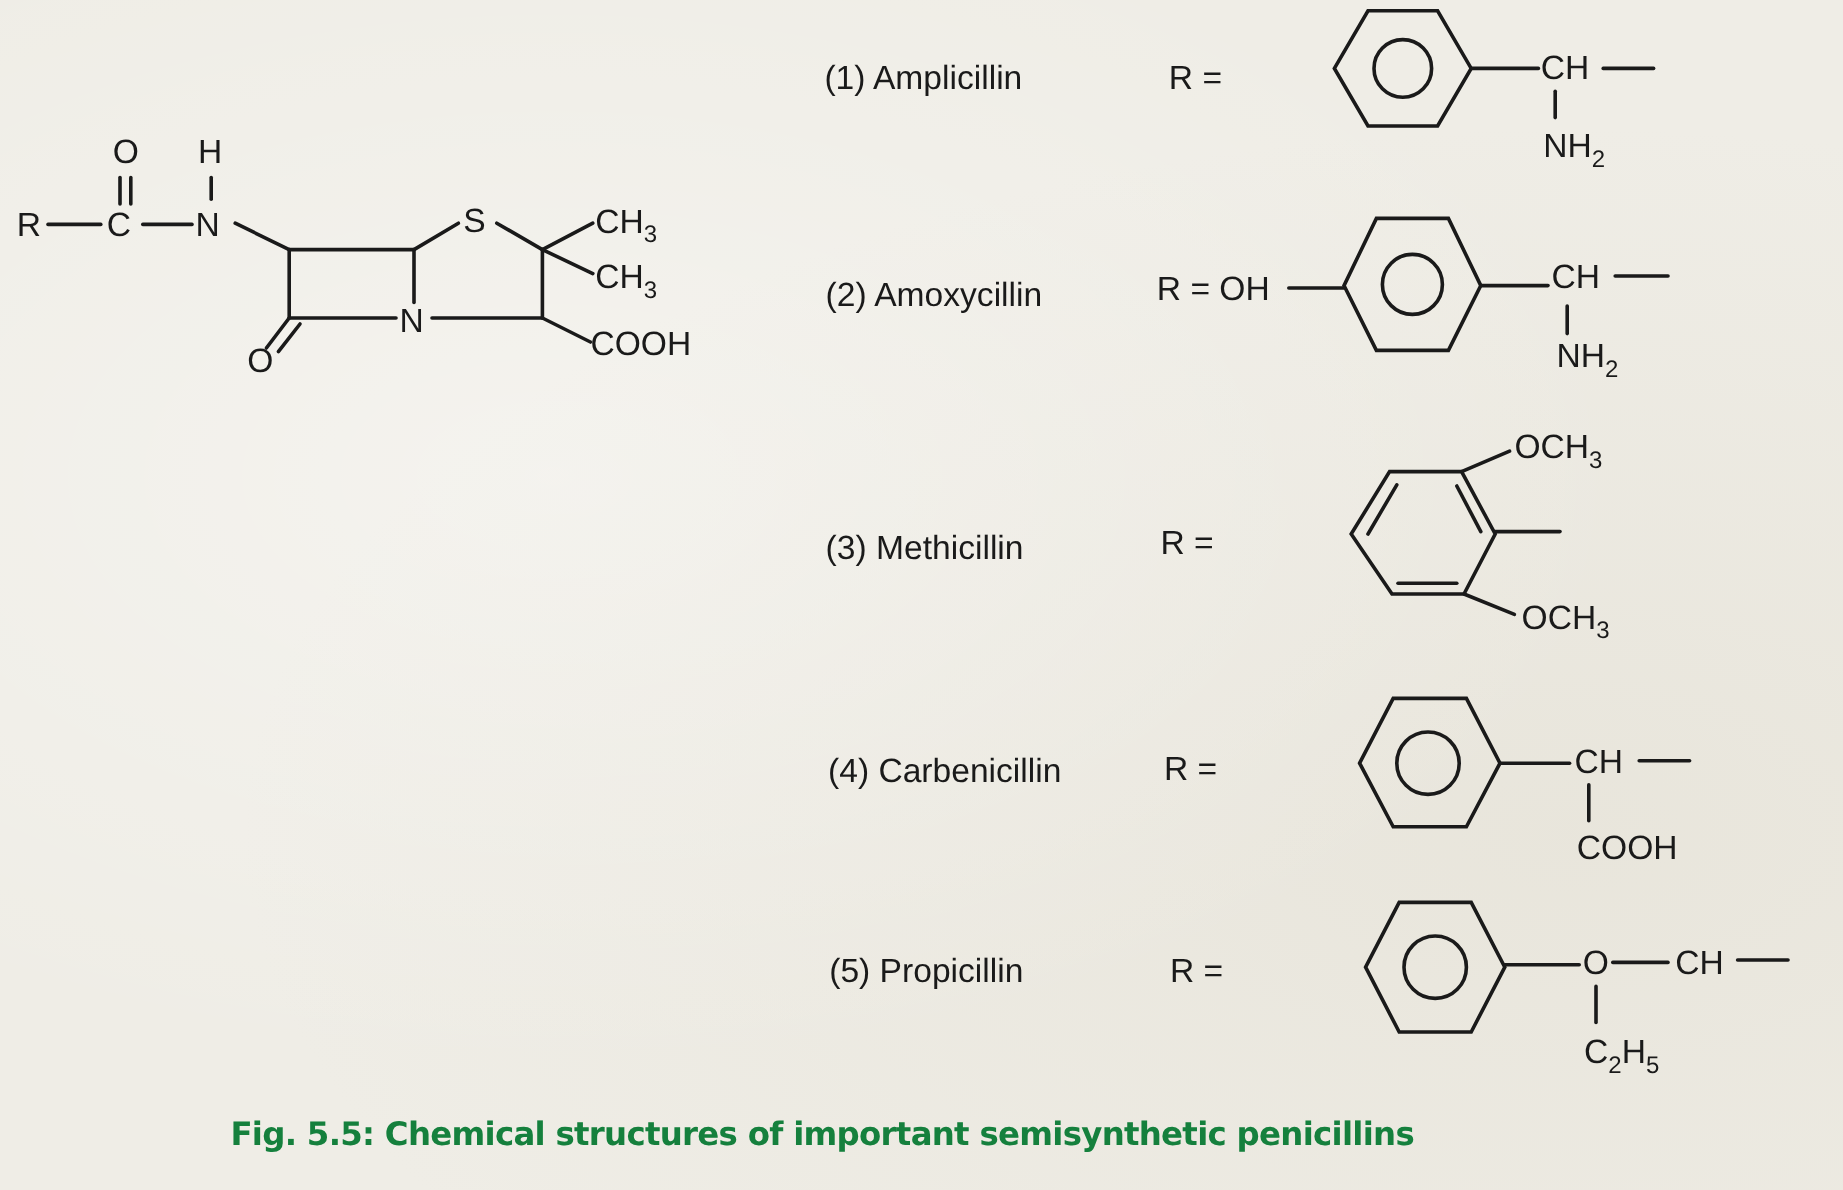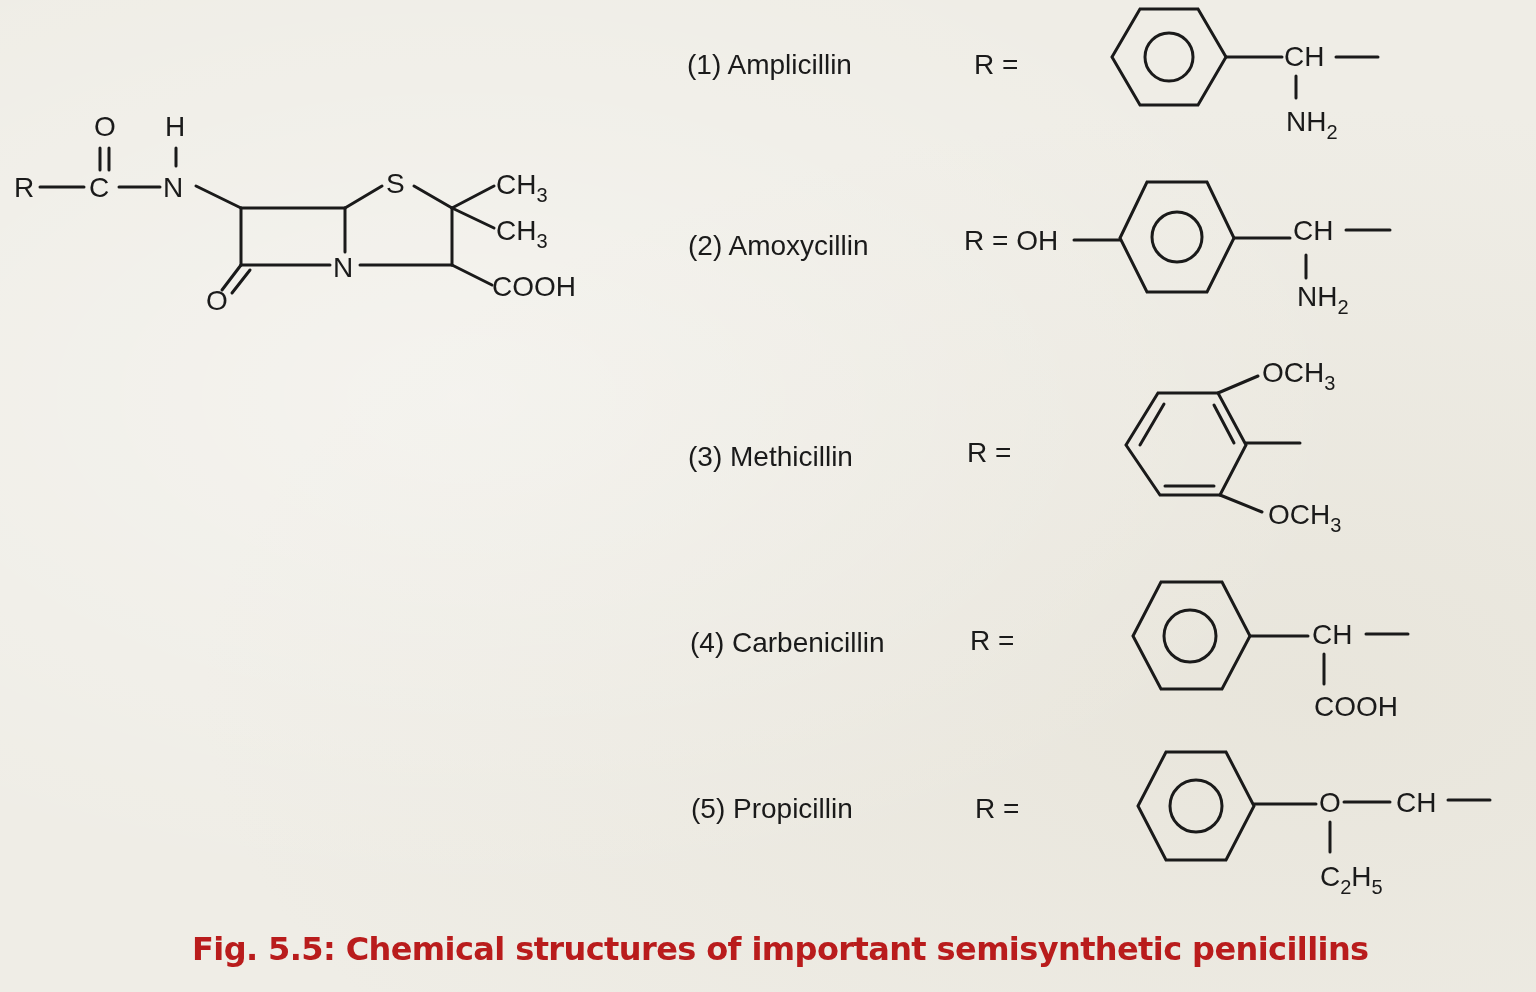--- a/index.html
+++ b/index.html
@@ -19,21 +19,21 @@
   }
   svg.main { position: absolute; left: 0; top: 0; }
   svg text { font-family: "Liberation Sans", sans-serif; fill: #1a1a1a; }
   .lbl { font-size: 28px; }
   .atom { font-size: 28px; }
   .sub { font-size: 20px; }
   .bond { stroke: #1a1a1a; stroke-width: 3; fill: none; stroke-linecap: round; }
   .caption {
     position: absolute; left: 192px; top: 930px;
     font-family: "DejaVu Sans", sans-serif; font-weight: bold;
-    font-size: 32px; letter-spacing: -0.6px; color: #b91c1c;
+    font-size: 27px; letter-spacing: -0.6px; color: #15803d;
     white-space: nowrap;
   }
 </style>
 </head>
 <body>
 
 <div class="paper"></div>
 
 <svg class="main" width="1536" height="992" viewBox="0 0 1536 992">
 

